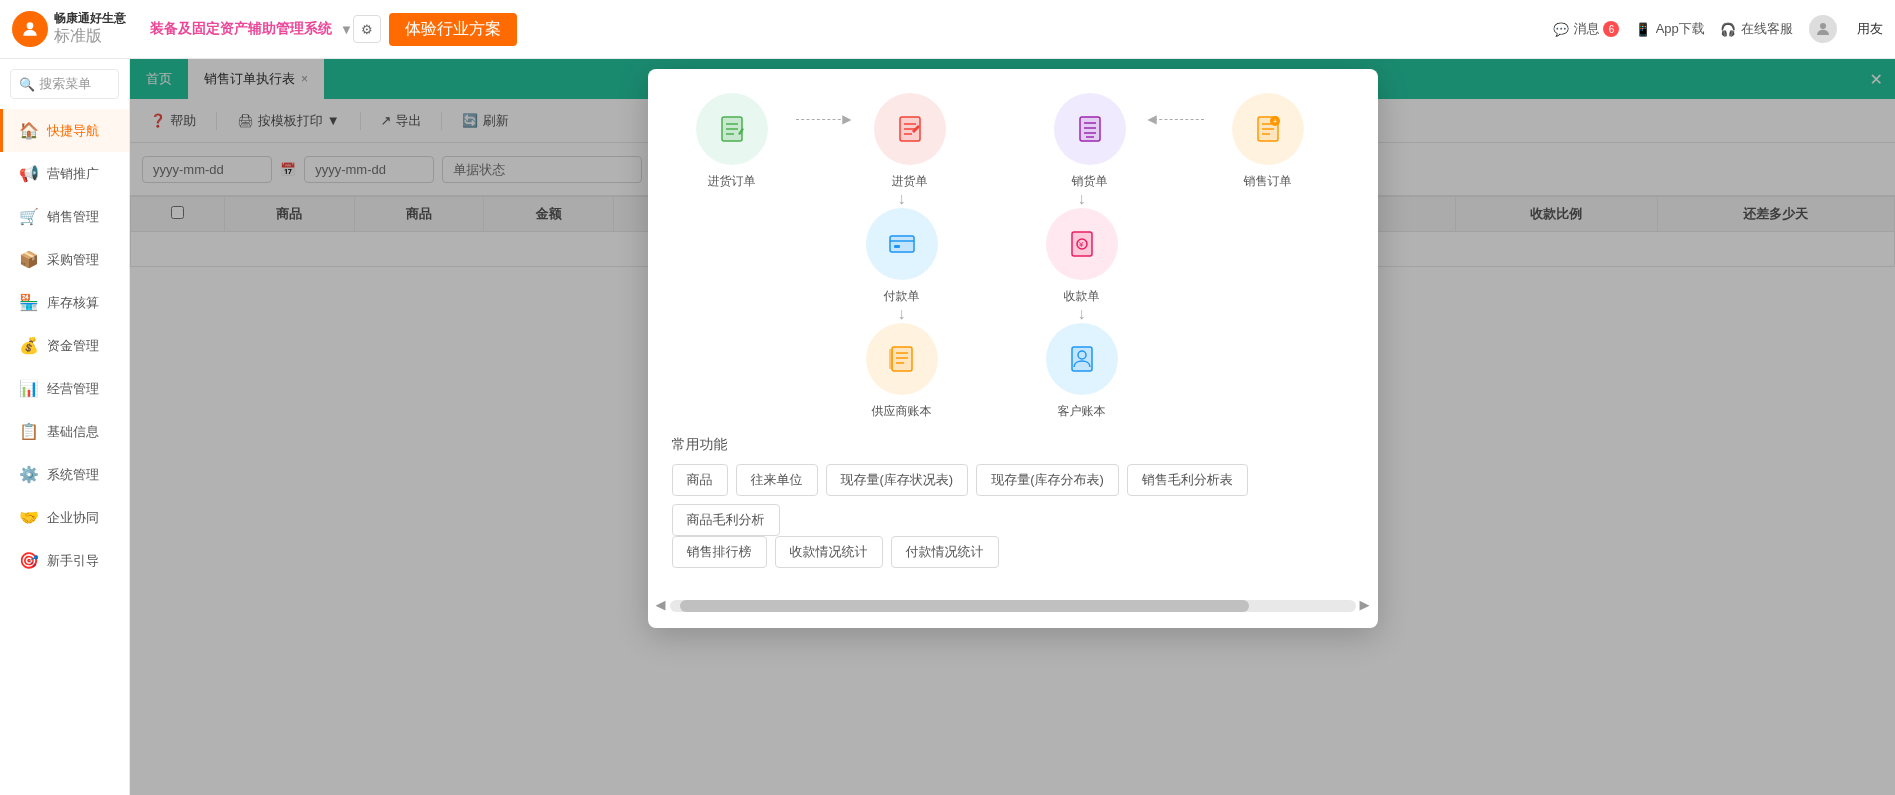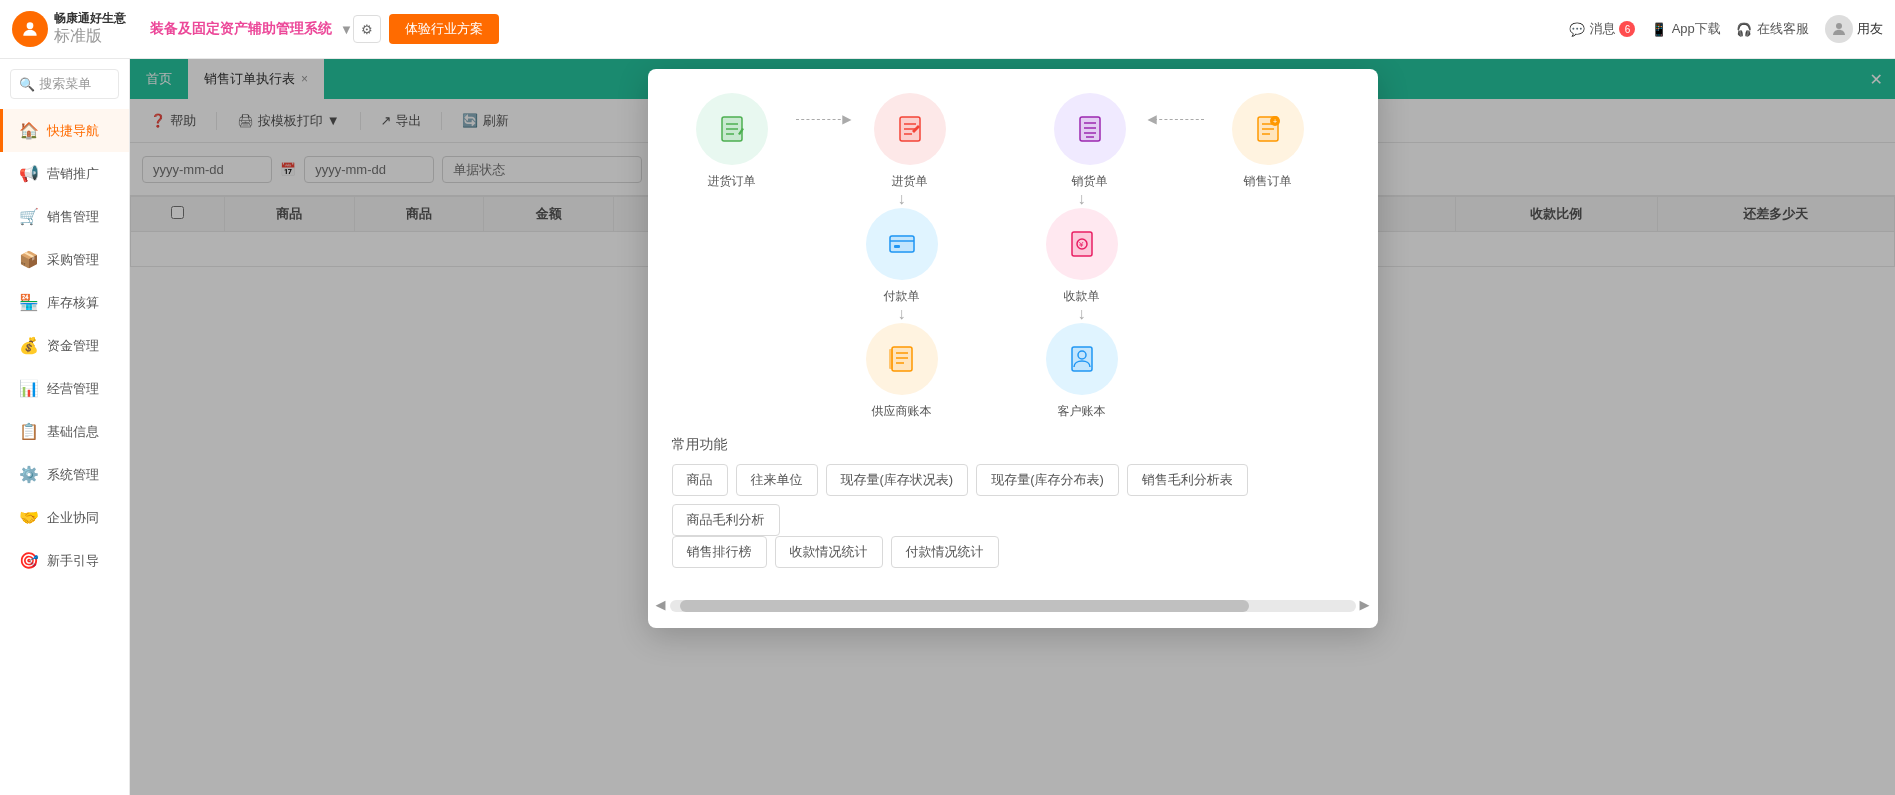--- a/index.html
+++ b/index.html
@@ -15,21 +15,21 @@
     
     .logo-area { display: flex; align-items: center; width: 130px; flex-shrink: 0; }
     .logo-icon { width: 36px; height: 36px; background: #ff6b00; border-radius: 50%; display: flex; align-items: center; justify-content: center; margin-right: 6px; }
     .logo-icon svg { width: 20px; height: 20px; }
     .logo-text { font-size: 12px; color: #333; font-weight: bold; line-height: 1.2; }
     .logo-sub { font-size: 16px; color: #999; }
     .system-title { display: flex; align-items: center; gap: 8px; margin-left: 8px; }
     .system-name { font-size: 14px; color: #ec4899; font-weight: 700; }
     .title-dropdown { color: #999; cursor: pointer; }
     .settings-btn { width: 28px; height: 28px; border: 1px solid #ddd; border-radius: 4px; display: flex; align-items: center; justify-content: center; cursor: pointer; color: #666; }
-    .trial-btn { background: #ff6b00; color: #fff; border: none; padding: 6px 16px; border-radius: 4px; cursor: pointer; font-size: 13px; margin-left: 8px; }
+    .trial-btn { background: #ff6b00; color: #fff; border: none; padding: 6px 16px; border-radius: 4px; cursor: pointer; font-size: 16px; margin-left: 8px; }
     .top-right { margin-left: auto; display: flex; align-items: center; gap: 16px; }
     .top-right-item { display: flex; align-items: center; gap: 4px; color: #555; cursor: pointer; font-size: 13px; }
     .badge { background: #ff4d4f; color: #fff; border-radius: 10px; padding: 0 5px; font-size: 10px; min-width: 16px; height: 16px; display: inline-flex; align-items: center; justify-content: center; }
     .user-avatar { width: 28px; height: 28px; border-radius: 50%; background: #ddd; display: flex; align-items: center; justify-content: center; color: #666; font-size: 12px; }
 
     
     .tabs-bar { height: 40px; background: #26c6a0; display: flex; align-items: center; flex-shrink: 0; gap: 20px; }
     .tab-item { padding: 0 16px; height: 40px; display: flex; align-items: center; cursor: pointer; color: #fff; font-size: 13px; gap: 6px; }
     .tab-item.active { background: #fff; color: #333; }
     .tab-close { color: #999; font-size: 12px; cursor: pointer; }
@@ -87,21 +87,21 @@
     .func-btns { display: flex; flex-wrap: wrap; gap: 8px; }
     .func-btn { border: 1px solid #d9d9d9; border-radius: 4px; padding: 6px 14px; font-size: 13px; color: #555; background: #fff; cursor: pointer; }
 
     
     .modal-scroll { height: 12px; background: #e8e8e8; border-radius: 6px; margin: 8px 0 4px; position: relative; }
     .modal-scroll-track { width: 83%; height: 12px; background: #c0c0c0; border-radius: 6px; position: absolute; left: 10px; top: 0; }
     .modal-scroll-area { display: flex; align-items: center; padding: 0 8px 12px; gap: 4px; }
     .scroll-arrow { color: #999; cursor: pointer; }
 
     
-    .user-area { display: flex; align-items: center; gap: 4px; cursor: pointer; }
+    .user-area { display: flex; align-items: center; gap: 20px; cursor: pointer; }
   </style>
 </head>
 <body>
 
 <div class="app-container">
 
   <div class="top-bar">
     <div class="logo-area">
       <div class="logo-icon">
         <svg viewBox="0 0 24 24" fill="white">

